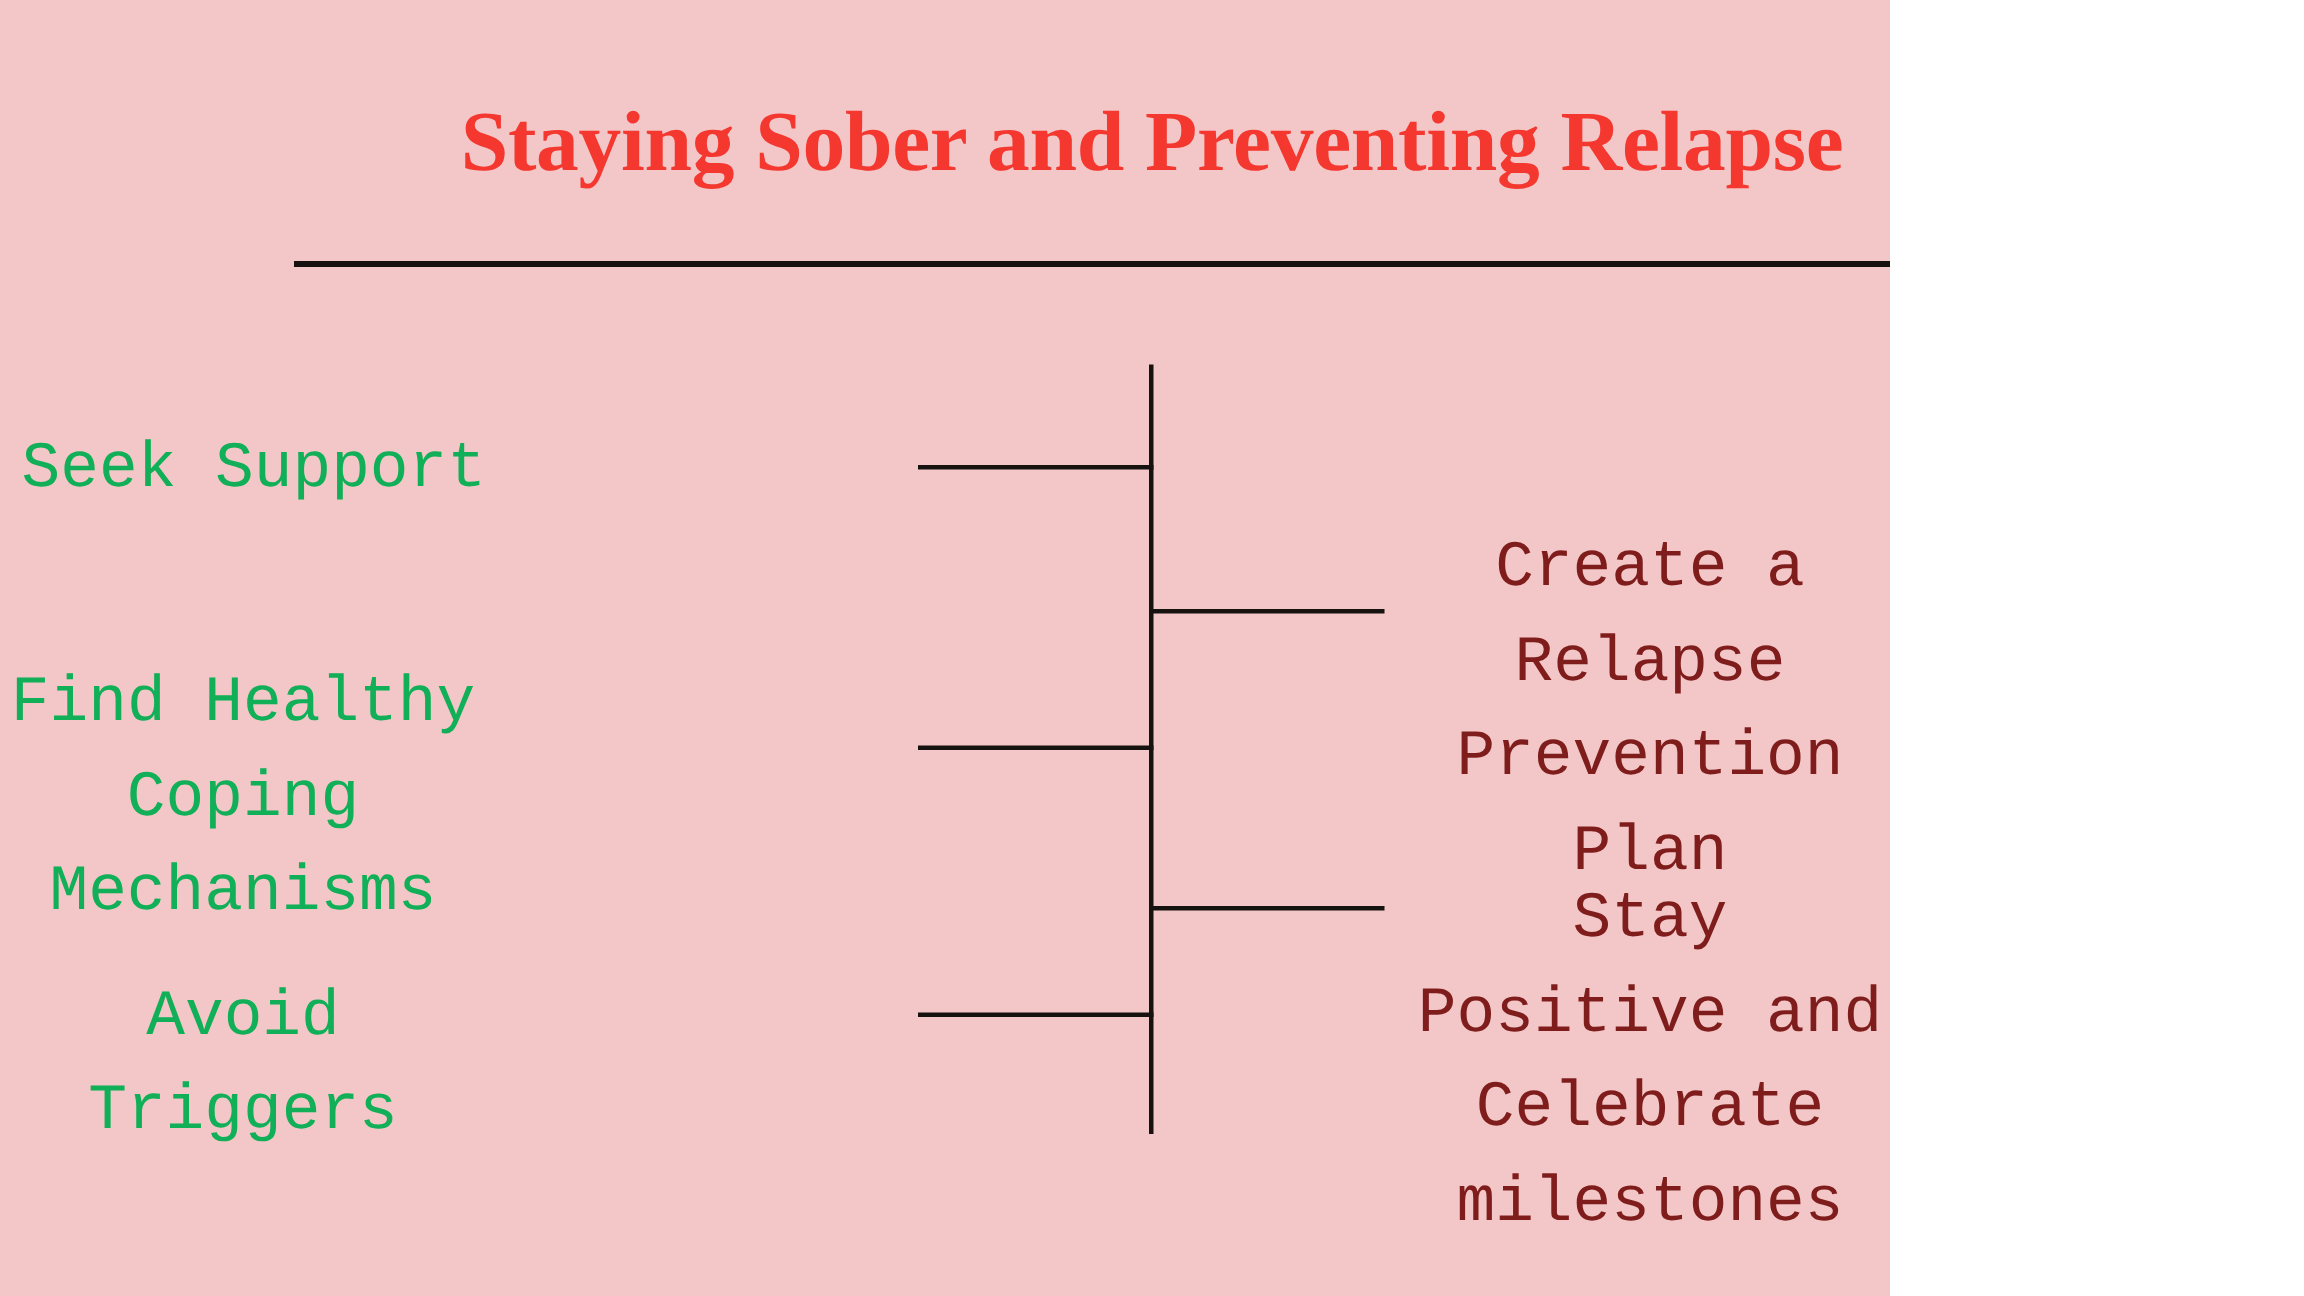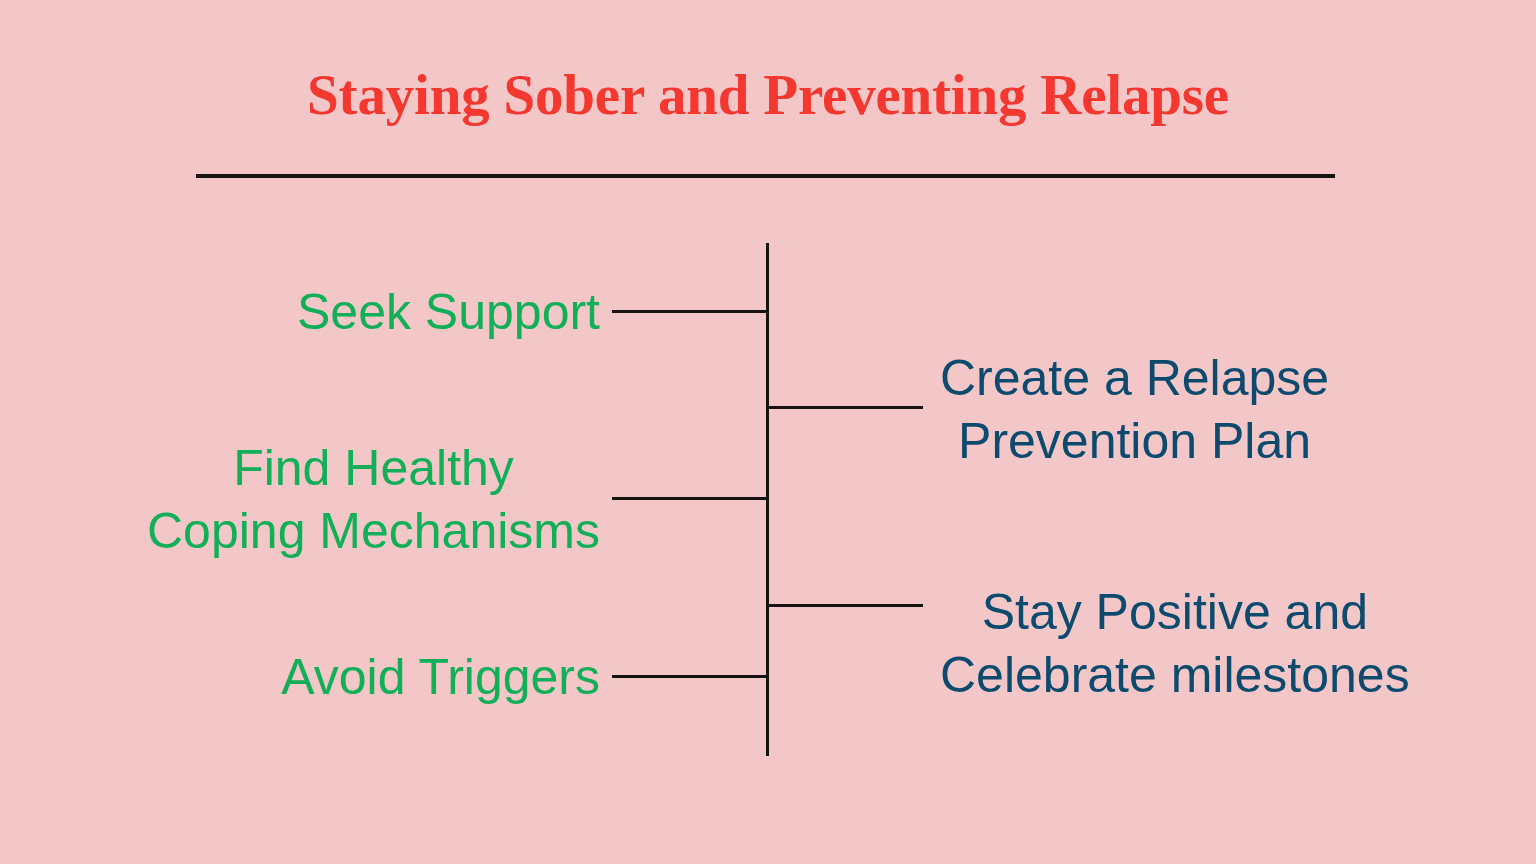--- a/index.html
+++ b/index.html
@@ -7,21 +7,21 @@
     padding: 0;
   }
   body {
     width: 1536px;
     height: 864px;
     overflow: hidden;
     font-family: "Liberation Serif", "DejaVu Serif", serif;
   }
   #slide {
     position: relative;
-    width: 1536px;
+    width: 1260px;
     height: 864px;
     background: #f3c7c7;
     overflow: hidden;
   }
 
   
   #title {
     position: absolute;
     left: 0;
     top: 62px;
@@ -60,36 +60,36 @@
     position: absolute;
     height: 3px;
     background: #16120f;
   }
   .connector.left  { left: 612px; width: 157px; }
   .connector.right { left: 766px; width: 157px; }
 
   
   .label {
     position: absolute;
-    font-family: Liberation Sans, sans-serif;
+    font-family: Liberation Mono, monospace;
     font-weight: normal;
-    font-size: 50px;
+    font-size: 43px;
     line-height: 63px;
     white-space: pre-line;
   }
   .label.left {
     right: 936px;          
     text-align: center;
   }
   .label.right {
     left: 940px;
     text-align: center;
   }
   .label.green { color: #10af58; }
-  .label.teal  { color: #0c4a6e; }
+  .label.teal  { color: #7f1d1d; }
 </style>
 </head>
 <body>
 
 <div id="slide">
 
   <div id="title">Staying Sober and Preventing Relapse</div>
 
   <div id="title-rule"></div>
 

